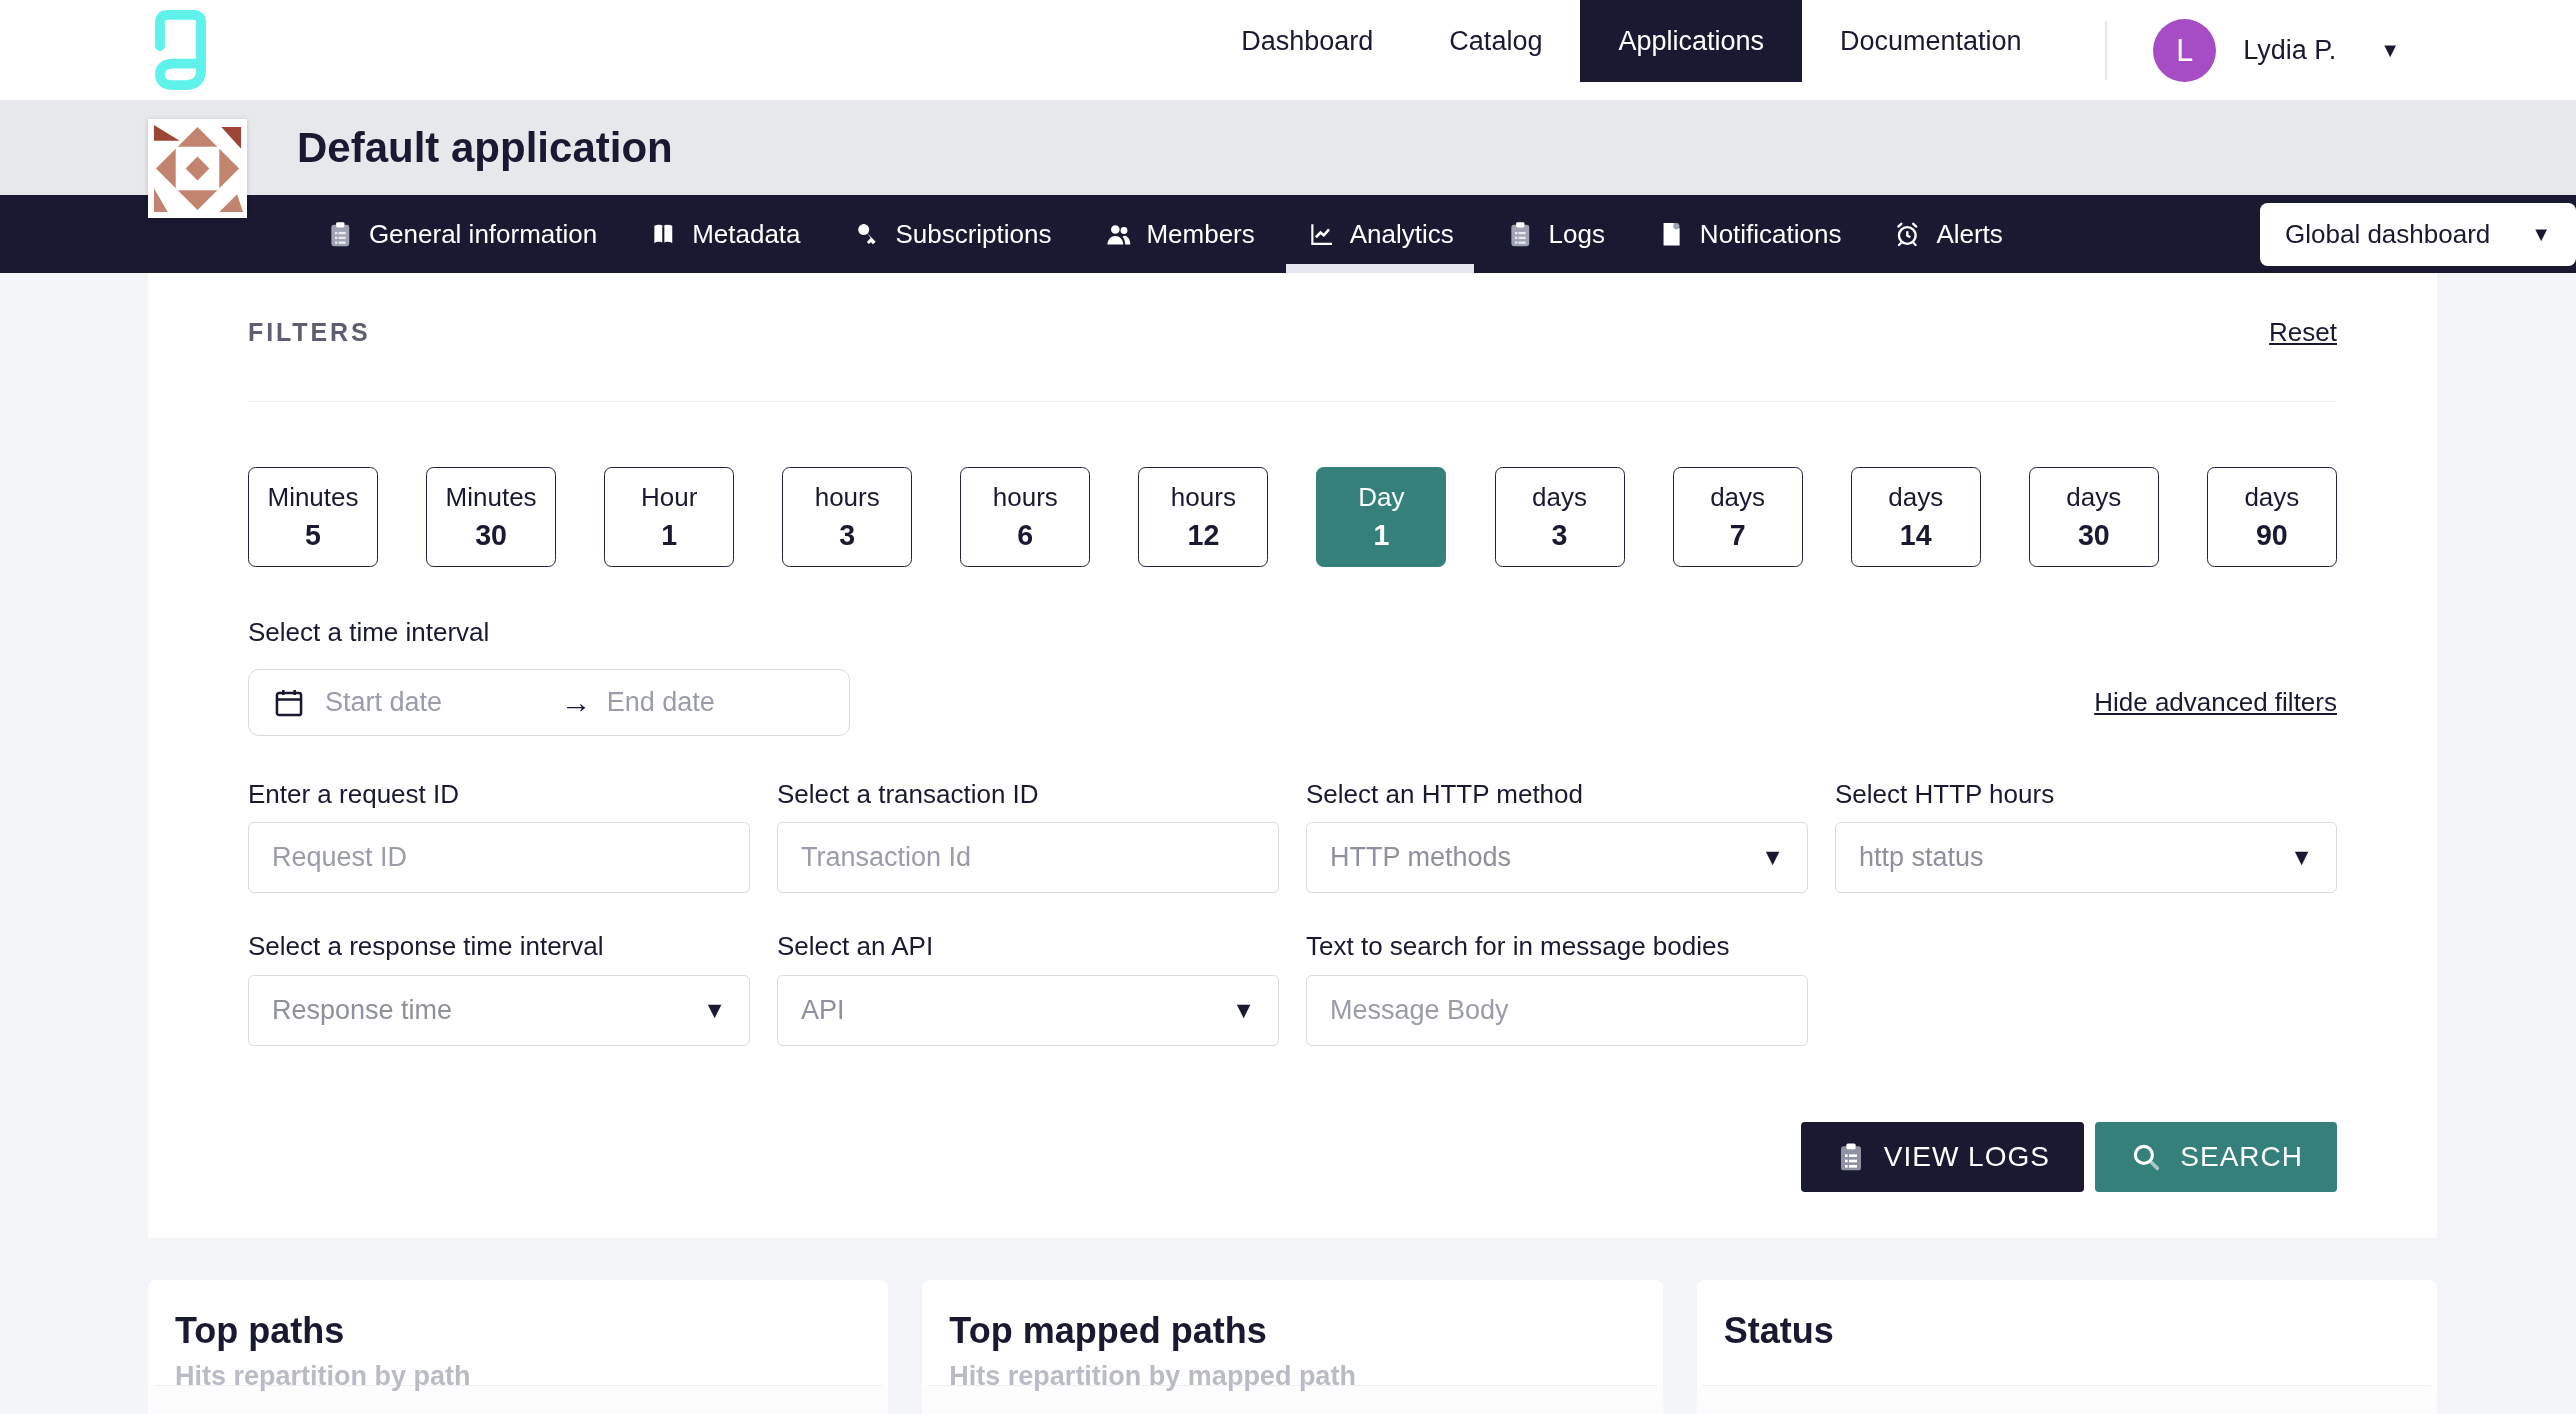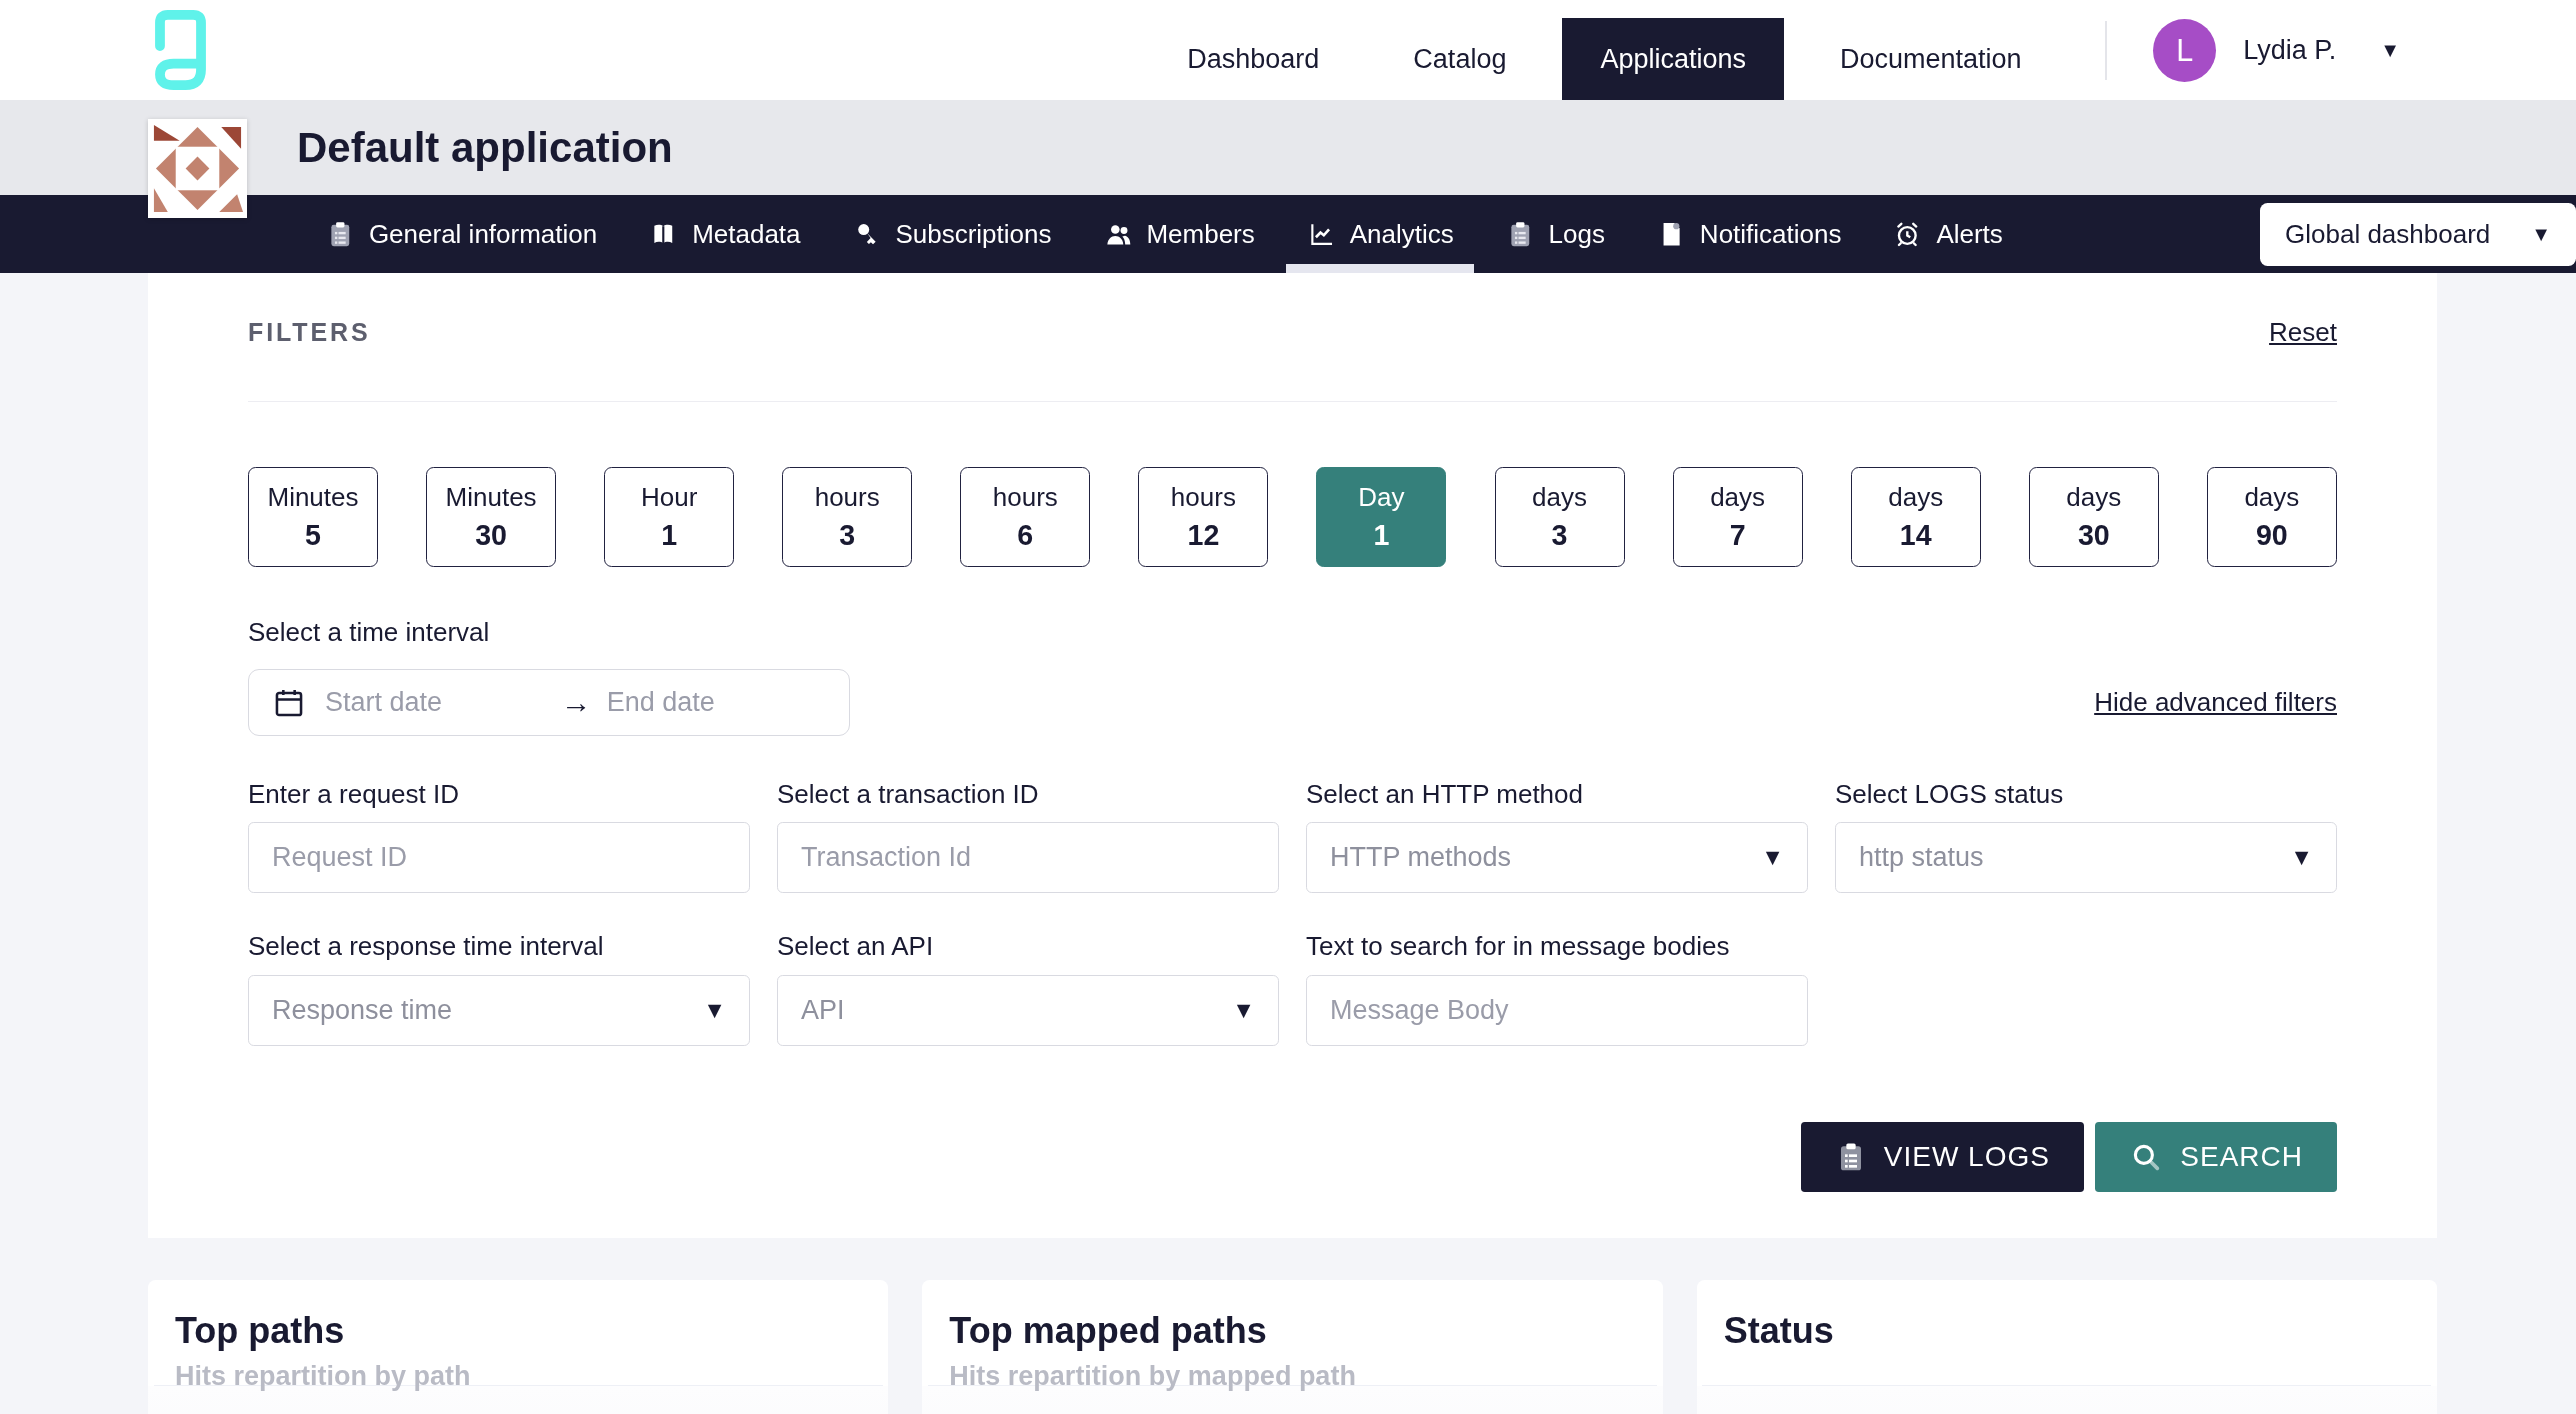--- a/index.html
+++ b/index.html
@@ -5,21 +5,21 @@
   * { margin:0; padding:0; box-sizing:border-box; }
   html,body { width:2576px; height:1415px; overflow:hidden; }
   body {
     font-family:"Liberation Sans", sans-serif;
     background:#f4f5f9;
     color:#191a31;
   }
   
   .topbar { height:100px; background:#ffffff; display:flex; align-items:center; padding:0 176px 0 150px; }
   .logo { display:flex; align-items:center; }
-  .topnav { margin-left:auto; display:flex; align-items:flex-end; height:100%;gap:18px; }
+  .topnav { margin-left:auto; display:flex; align-items:flex-start; height:100%; }
   .topnav-item { font-size:27px; color:#191a31; padding:0 38px; height:82px; display:flex; align-items:center; cursor:pointer; }
   .topnav-item.active { background:#191a31; color:#ffffff; padding:0 38px; }
   .user-zone { display:flex; align-items:center; height:100%; margin-left:28.6px; }
   .vdivider { width:1.9px; height:59px; background:#e4e5ea; margin:0 46px 0 17px; }
   .avatar { width:63px; height:63px; border-radius:50%; background:#a64dc6; color:#fff; font-size:30.5px; display:flex; align-items:center; justify-content:center; }
   .username { font-size:27px; margin-left:27px; }
   .caret { font-size:20px; color:#191a31; margin-left:44px; line-height:1; }
   
   .appheader { height:95px; background:#e7e8ec; position:relative; }
   .appicon { position:absolute; left:148px; top:19px; width:99px; height:99px; background:#fff; z-index:3; box-shadow:0 1px 4.8px rgba(0,0,0,.18); display:flex; align-items:center; justify-content:center; }
@@ -269,21 +269,21 @@
       <input class="tinput" type="text" placeholder="Transaction Id" style="">
     </div>
     <div class="field">
       <label>Select an HTTP method</label>
       <div class="selbox">
         <span class="ph">HTTP methods</span>
         <span class="caret">▼</span>
       </div>
     </div>
     <div class="field">
-      <label>Select LOGS status</label>
+      <label>Select HTTP hours</label>
       <div class="selbox">
         <span class="ph">http status</span>
         <span class="caret">▼</span>
       </div>
     </div>
     <div class="field">
       <label>Select a response time interval</label>
       <div class="selbox">
         <span class="ph">Response time</span>
         <span class="caret">▼</span>

